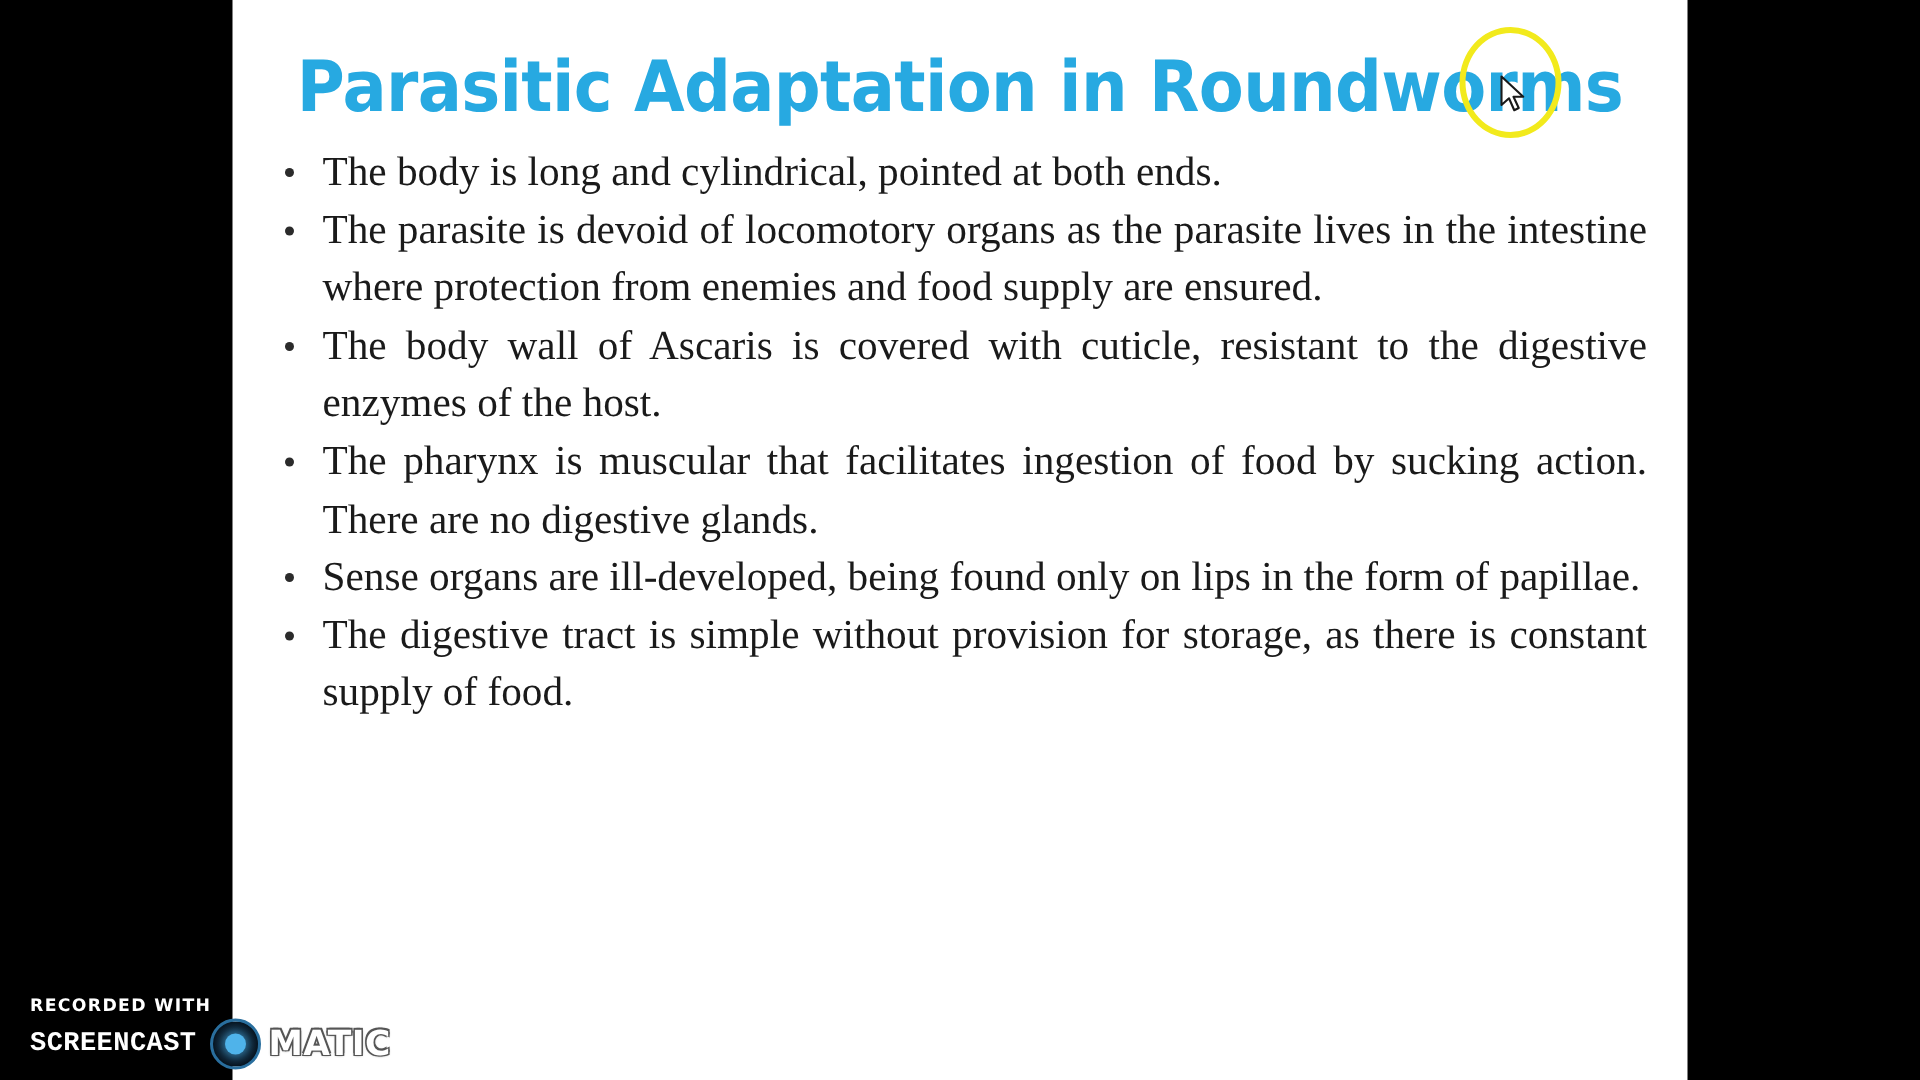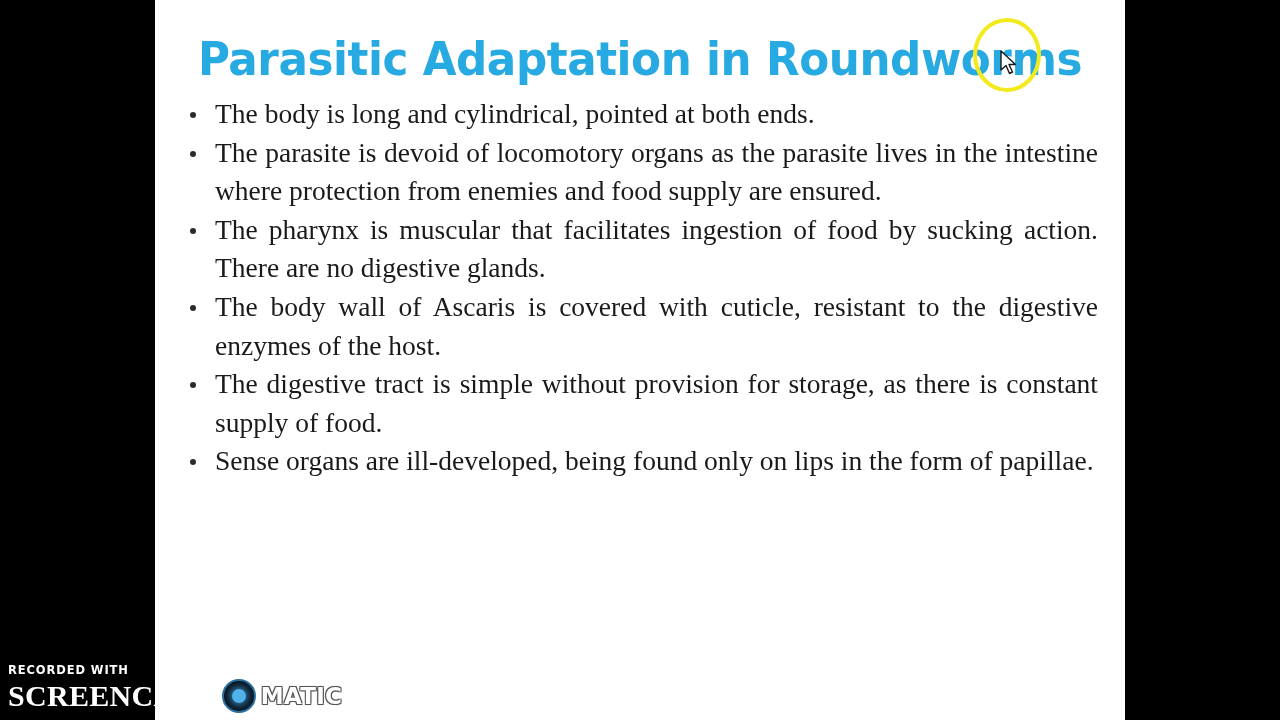--- a/index.html
+++ b/index.html
@@ -117,42 +117,42 @@
     left: 0;
     bottom: 8px;
     height: 56px;
     display: flex;
     align-items: flex-end;
   }
 
   #watermark-inner {
     position: relative;
     display: block;
-    padding-left: 8px;
+    padding-left: 20px;
   }
 
   #wm-recorded-with {
     font-family: "DejaVu Sans", "Liberation Sans", sans-serif;
     font-size: 11.5px;
     font-weight: bold;
     letter-spacing: 0.9px;
     color: #ffffff;
     line-height: 14px;
     margin-bottom: 3px;
   }
 
   #wm-logo-row {
     display: flex;
     align-items: center;
     height: 32px;
   }
 
   #wm-screencast {
-    font-family: Liberation Serif, serif;
-    font-size: 30px;
+    font-family: Liberation Mono, monospace;
+    font-size: 18px;
     font-weight: bold;
     letter-spacing: 0.3px;
     color: #ffffff;
     line-height: 28px;
   }
 
   #wm-logo-mark {
     position: relative;
     width: 40px;
     height: 40px;
@@ -204,30 +204,30 @@
     <div id="slide-title">Parasitic Adaptation in Roundworms</div>
 
     <ul id="bullet-list">
       <li class="bullet-item">
         <span class="txt">The body is long and cylindrical, pointed at both ends.</span>
       </li>
       <li class="bullet-item">
         <span class="txt">The parasite is devoid of locomotory organs as the parasite lives in the intestine where protection from enemies and food supply are ensured.</span>
       </li>
       <li class="bullet-item">
+        <span class="txt">The body wall of Ascaris is covered with cuticle, resistant to the digestive enzymes of the host.</span>
+      </li>
+      <li class="bullet-item">
         <span class="txt">The pharynx is muscular that facilitates ingestion of food by sucking action. There are no digestive glands.</span>
       </li>
       <li class="bullet-item">
-        <span class="txt">The body wall of Ascaris is covered with cuticle, resistant to the digestive enzymes of the host.</span>
+        <span class="txt">Sense organs are ill-developed, being found only on lips in the form of papillae.</span>
       </li>
       <li class="bullet-item">
         <span class="txt">The digestive tract is simple without provision for storage, as there is constant supply of food.</span>
-      </li>
-      <li class="bullet-item">
-        <span class="txt">Sense organs are ill-developed, being found only on lips in the form of papillae.</span>
       </li>
     </ul>
 
   </div>
 
   <div id="cursor-highlight"></div>
 
   <svg id="mouse-cursor" viewBox="0 0 18 26">
     <polygon points="1,1 1,20 6,15.5 9.5,23.5 12.5,22 9,14.5 15.5,14.5" fill="#ffffff" stroke="#1a1a1a" stroke-width="1.4" stroke-linejoin="round"></polygon>
   </svg>

